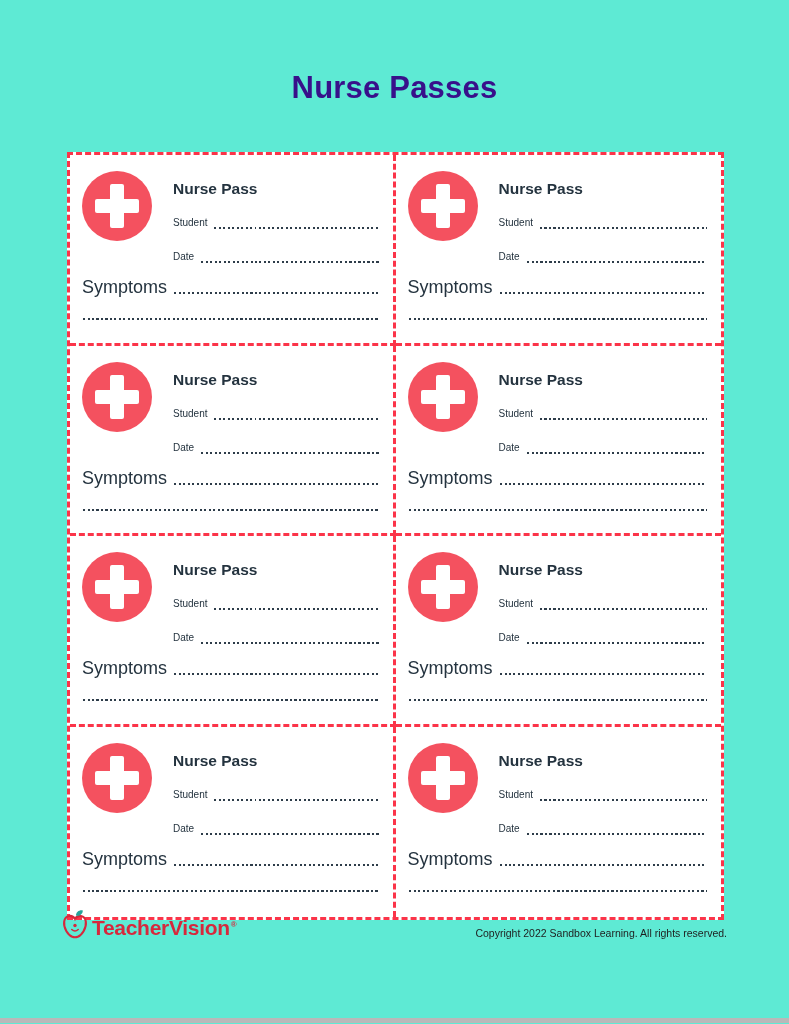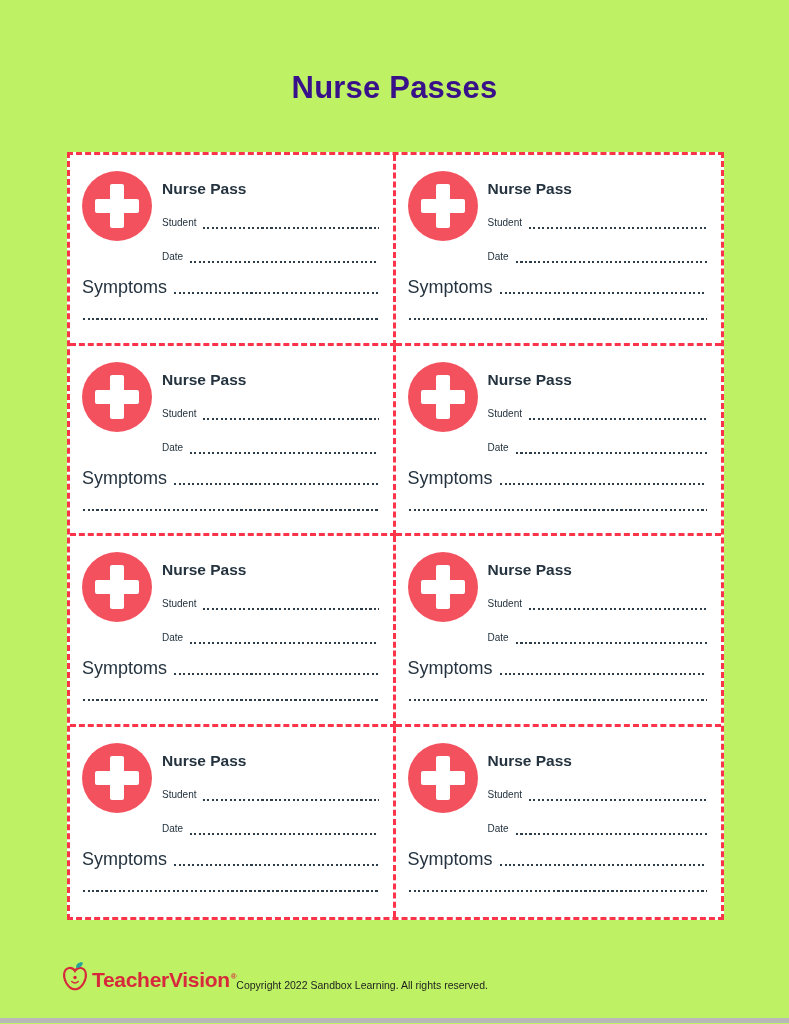--- a/index.html
+++ b/index.html
@@ -7,58 +7,58 @@
     --circle-red:#f4515f;
     --navy:#24333f;
     --purple:#38108a;
     --brand-red:#d7283c;
     --leaf-teal:#23a39a;
     --dot:#2e3d4a;
   }
   *{margin:0;padding:0;box-sizing:border-box;}
   html,body{background:#fff;}
   body{font-family:"Liberation Sans",sans-serif;color:var(--navy);}
-  .page{position:relative;width:789px;height:1024px;background:#bef264;overflow:hidden;}
+  .page{position:relative;width:789px;height:1024px;background:#5eead4;overflow:hidden;}
 
   .doc-title{
     position:absolute;top:70px;left:0;width:100%;
     text-align:center;font-size:31px;font-weight:700;color:var(--purple);
     letter-spacing:.2px;
   }
 
   .pass-grid{
     position:absolute;left:67px;top:152px;width:657px;height:768px;
     border:3px dashed var(--red-border);
     display:grid;grid-template-columns:1fr 1fr;grid-template-rows:repeat(4,1fr);
     background:#fff;
   }
   .pass-card{position:relative;padding:16px 12px 0 12px;overflow:hidden;}
   .pass-card:nth-child(odd){border-right:3px dashed var(--red-border);}
   .pass-card:nth-child(-n+6){border-bottom:3px dashed var(--red-border);}
 
-  .card-head{display:flex;gap:10px;}
+  .card-head{display:flex;gap:21px;}
   .badge{flex:0 0 70px;width:70px;height:70px;}
   .right-col{flex:1;padding-top:8px;min-width:0;}
   .pass-title{font-size:15.5px;font-weight:700;line-height:19px;color:var(--navy);}
 
   .field-row{display:flex;align-items:flex-end;margin-top:15px;line-height:19px;font-size:10px;}
   .field-label{white-space:nowrap;color:var(--navy);}
   .leader{
     flex:1;height:2px;margin:0 2px 3px 7px;
     background-image:repeating-linear-gradient(to right,var(--dot) 0 2px,transparent 2px 4.5px);
   }
   .symptoms-row{display:flex;align-items:flex-end;margin-top:12px;line-height:19px;font-size:18px;}
   .extra-line{
     margin:21px 2px 0 1px;height:2px;
     background-image:repeating-linear-gradient(to right,var(--dot) 0 2px,transparent 2px 4.5px);
   }
 
   .footer{
-    position:absolute;left:62px;right:62px;top:960px;height:36px;
-    display:flex;align-items:flex-end;
+    position:absolute;left:62px;right:62px;top:908px;height:36px;
+    display:flex;justify-content:space-between;align-items:flex-end;
   }
   .logo{display:flex;align-items:center;gap:4px;}
   .brand-name{font-size:21px;font-weight:700;color:var(--brand-red);letter-spacing:-.3px;line-height:30px;}
   .reg-mark{font-size:8px;color:var(--brand-red);vertical-align:super;margin-left:1px;}
   .copyright{font-size:10.5px;color:#1e1e1e;margin-bottom:5px;margin-top:39px;}
 
   .bottom-bar{position:absolute;left:0;right:0;bottom:1px;height:5px;background:#b9b9b9;}
 </style>
 </head>
 <body>

